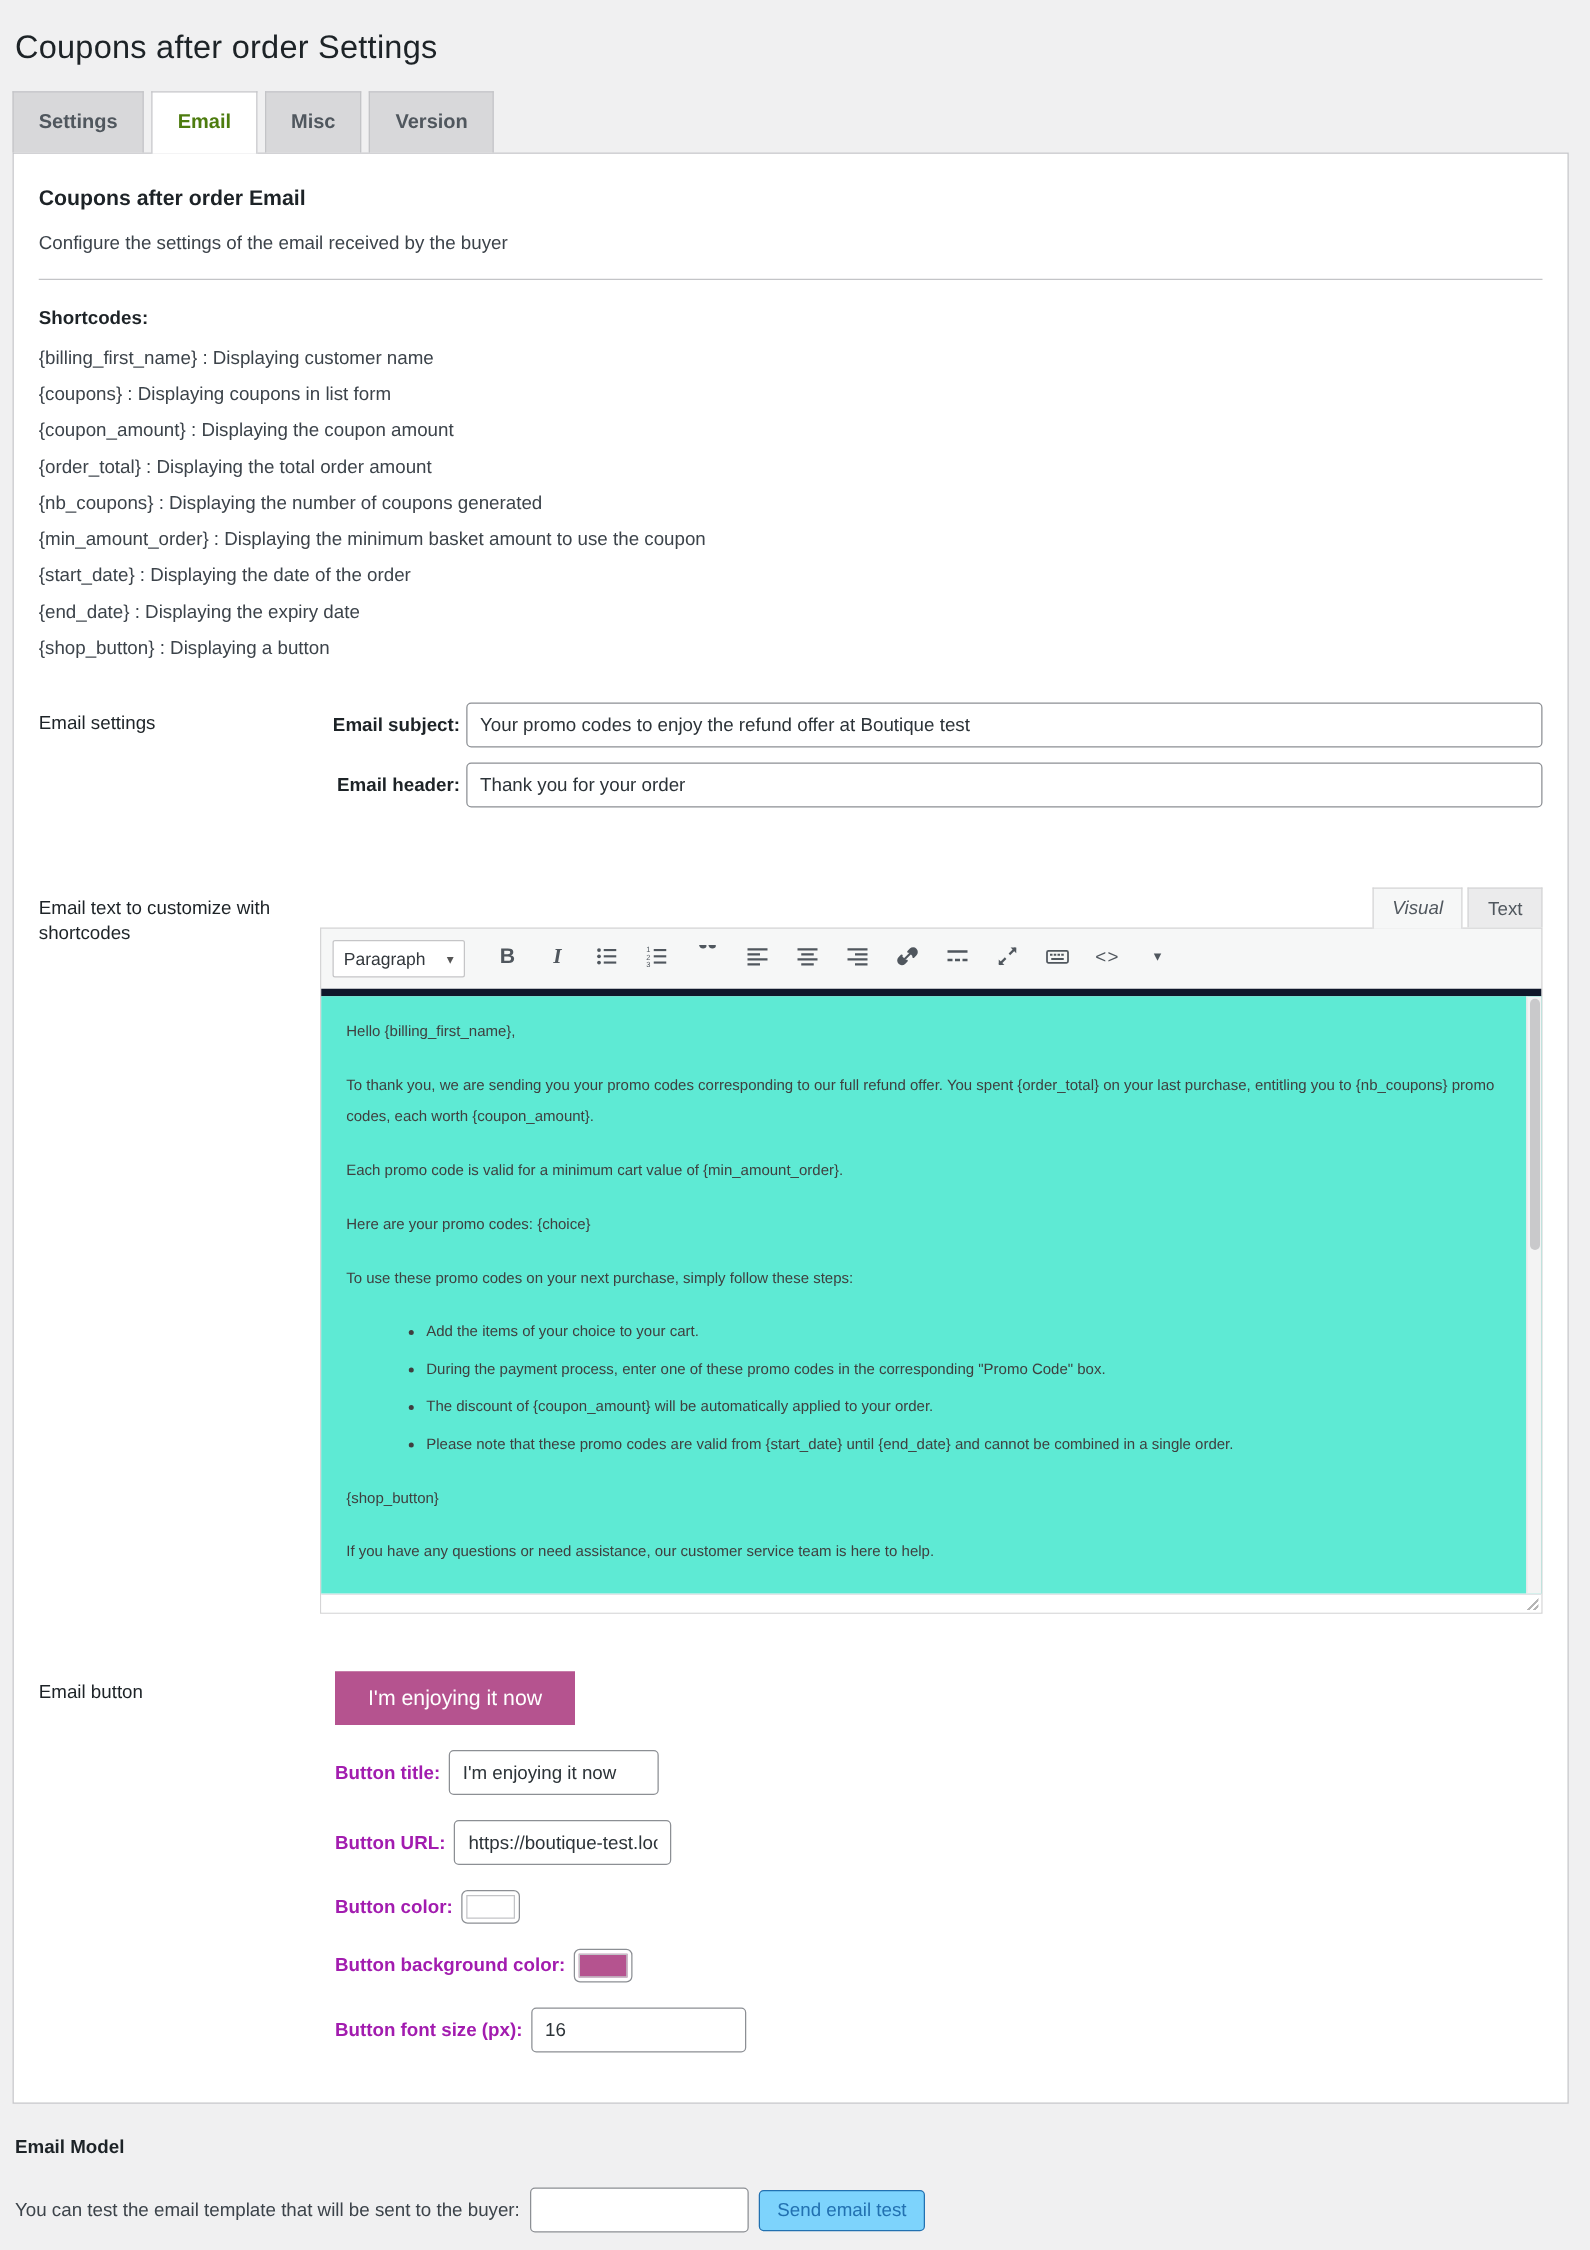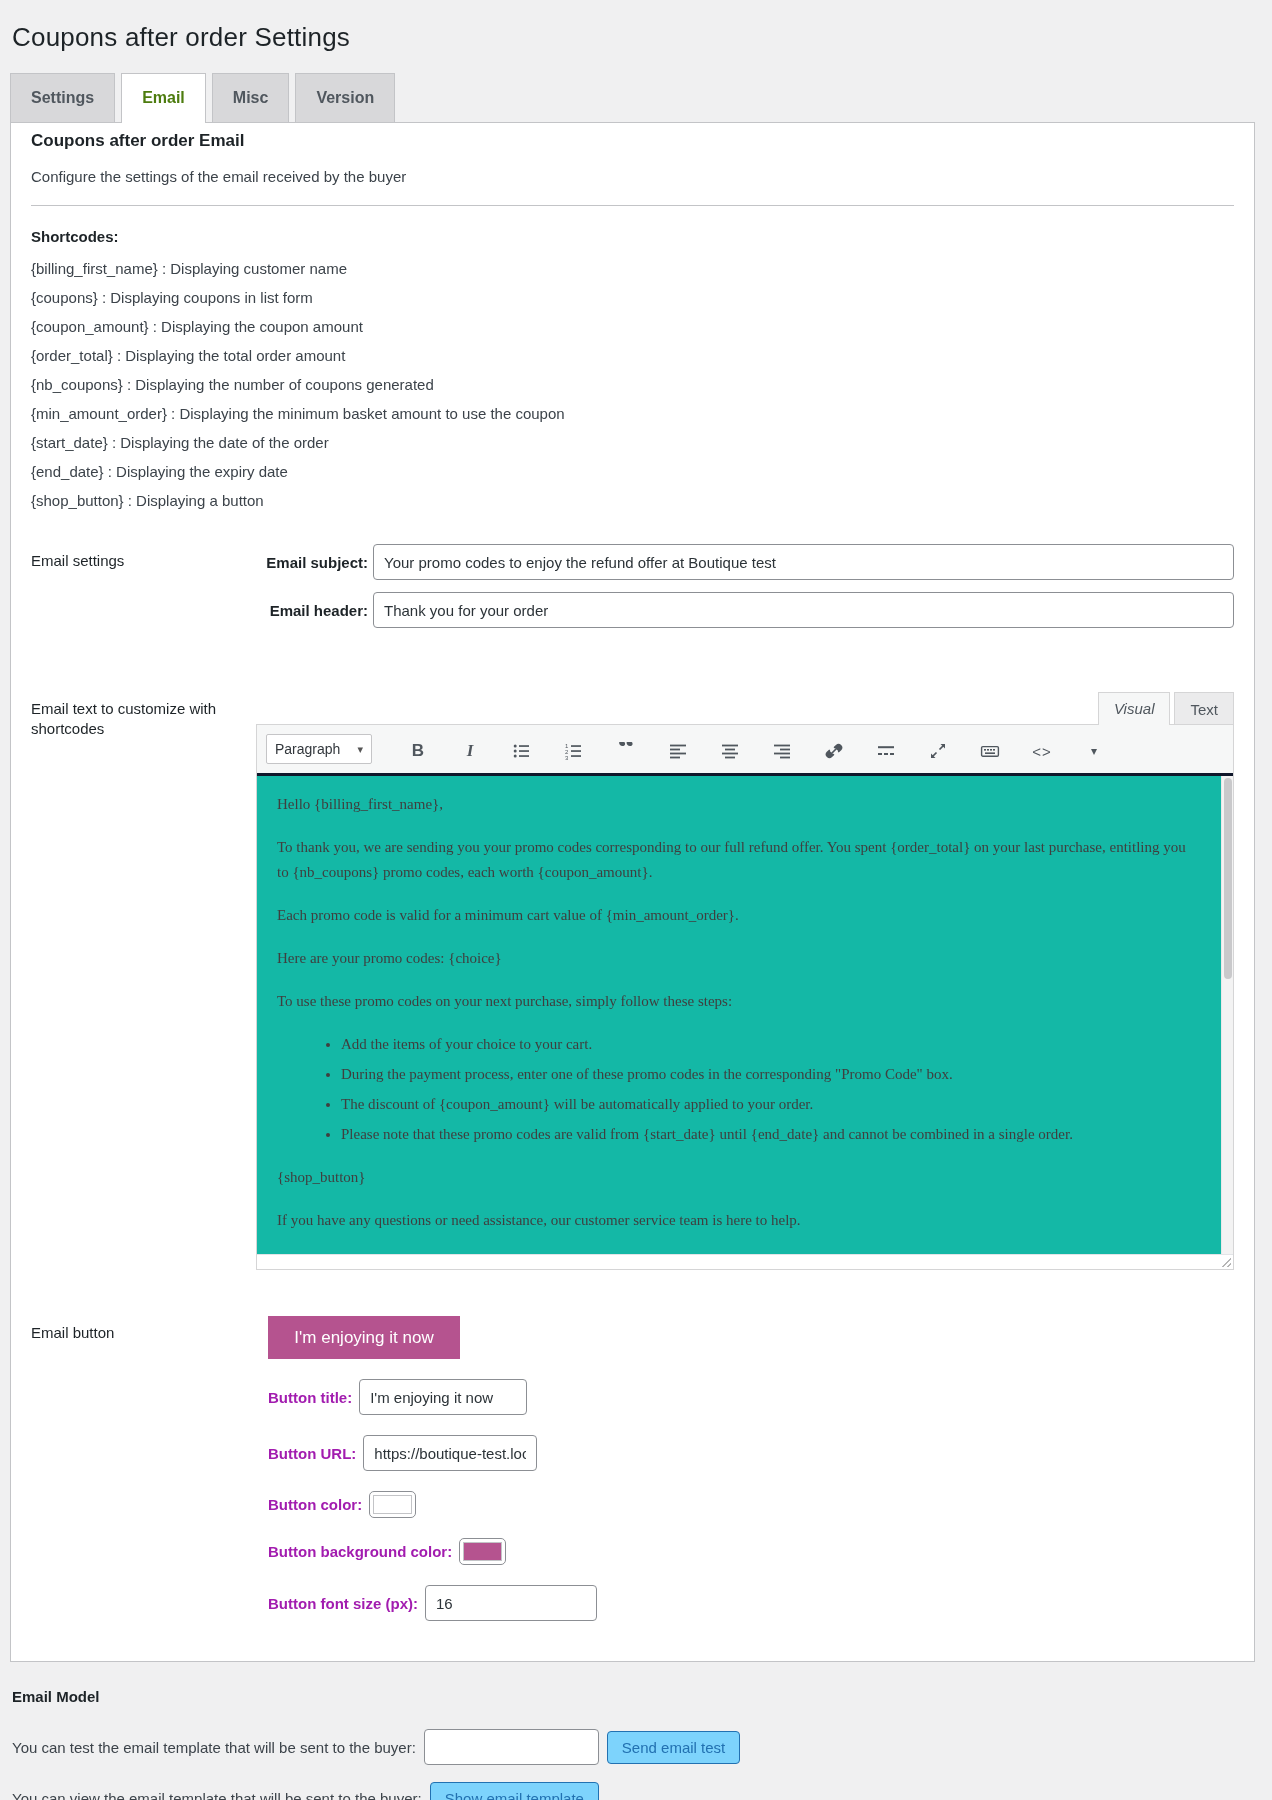--- a/index.html
+++ b/index.html
@@ -17,21 +17,21 @@
   
   .nav-tab-wrapper { display: flex; align-items: flex-end; margin: 0 0 0 0; position: relative; z-index: 2; }
   .nav-tab {
     display: inline-block; padding: 15px 20px; margin-right: 6px;
     background: #d8d8da; border: 1px solid #c3c4c7; border-bottom: none;
     font-size: 16px; font-weight: 700; color: #50575e; text-decoration: none; cursor: pointer; text-align: right;
   }
   .nav-tab.nav-tab-active { background: #fff; color: #4d7c0f; margin-bottom: -1px; padding-bottom: 16px; }
 
   
-  .card { background: #fff; border: 1px solid #c3c4c7; padding: 6px 20px 40px 20px; position: relative; z-index: 1; }
+  .card { background: #fff; border: 1px solid #c3c4c7; padding: 24px 20px 40px 20px; position: relative; z-index: 1; }
   .panel-heading { font-size: 17px; font-weight: 700; color: #1d2327; margin: 2px 0 0; }
   .panel-desc { margin: 17px 0 20px; font-size: 15px; color: #3c434a; }
   .card hr { border: none; border-top: 1px solid #c3c4c7; margin: 0 0 22px; }
   .shortcodes-title { font-weight: 700; color: #1d2327; margin-bottom: 14px; }
   .shortcodes-list p { margin: 0 0 10px; line-height: 19px; color: #3c434a; }
 
   
   .form-row { display: grid; grid-template-columns: 225px 1fr; }
   .row-settings { margin-top: 34px; }
   .row-editor { margin-top: 52px; }
@@ -50,42 +50,42 @@
   
   .editor-wrap { }
   .editor-tabs { display: flex; justify-content: flex-end; }
   .wp-tab {
     padding: 7px 15px 6px; font-size: 15px; color: #50575e; background: #ebebec;
     border: 1px solid #d5d5d6; border-bottom: none; margin-left: 4px; cursor: pointer;
     font-family: "Liberation Sans", sans-serif;
   }
   .wp-tab.active { background: #f6f7f7; padding-bottom: 8px; margin-bottom: -1px; position: relative; z-index: 3; font-style: italic; }
   .editor-chrome { border: 1px solid #d5d5d6; background: #f6f7f7; position: relative; z-index: 2; }
-  .mce-toolbar { display: flex; align-items: flex-end; gap: 24px; padding: 9px 9px; border-bottom: 3px solid #0f172a; }
+  .mce-toolbar { display: flex; align-items: flex-start; gap: 12px; padding: 9px 9px; border-bottom: 6px solid #0f172a; }
   .para-select {
     width: 106px; height: 30px; background: #fff; border: 1px solid #c5c5c7; border-radius: 2px;
     display: flex; align-items: center; justify-content: space-between; padding: 0 8px; margin-right: 8px;
     font-size: 14px; color: #32373c; cursor: pointer;
   }
   .para-select .caret { font-size: 11px; color: #555; }
   .mce-btn {
     width: 28px; height: 26px; border: none; background: transparent; cursor: pointer;
     display: inline-flex; align-items: center; justify-content: center; color: #50575e; padding: 0;
   }
   .mce-btn svg { width: 20px; height: 20px; fill: #50575e; }
   .b-glyph { font-weight: 800; font-size: 17px; color: #50575e; font-family: "Liberation Sans", sans-serif; }
   .i-glyph { font-style: italic; font-weight: 600; font-size: 17px; color: #50575e; font-family: "Liberation Serif", serif; }
   .qglyph { font-family: "Liberation Serif", serif; font-size: 34px; line-height: 10px; height: 18px; overflow: hidden; color: #50575e; font-weight: 700; }
   .code-glyph { font-size: 15px; letter-spacing: 1px; color: #50575e; }
   .caret-glyph { font-size: 12px; color: #50575e; }
 
   .mce-content {
-    background: #14b8a6; height: 478px; overflow: hidden; position: relative;
+    background: #5eead4; height: 478px; overflow: hidden; position: relative;
     padding: 16px 34px 0 20px;
-    font-family: Liberation Serif, serif; font-size: 15px; color: #3f3f3f; line-height: 25px;
+    font-family: Liberation Sans, sans-serif; font-size: 12px; color: #3f3f3f; line-height: 25px;
   }
   .mce-content p { margin: 0 0 18px; }
   .mce-content ul { margin: 0 0 18px; padding-left: 64px; }
   .mce-content li { margin-bottom: 5px; }
   .fake-scrollbar { position: absolute; top: 0; right: 0; bottom: 0; width: 12px; background: #f3f3f3; border-left: 1px solid #e8e8e8; }
   .fake-scrollbar .thumb { position: absolute; top: 2px; left: 2px; width: 8px; height: 42%; background: #c9c9cb; border-radius: 4px; }
   .mce-statusbar { height: 15px; background: #fff; border-top: 1px solid #e2e4e7; position: relative; }
   .resize-grip {
     position: absolute; right: 2px; bottom: 2px; width: 11px; height: 11px;
     background: repeating-linear-gradient(-45deg, transparent 0 2px, #b5b5b5 2px 3.5px);

